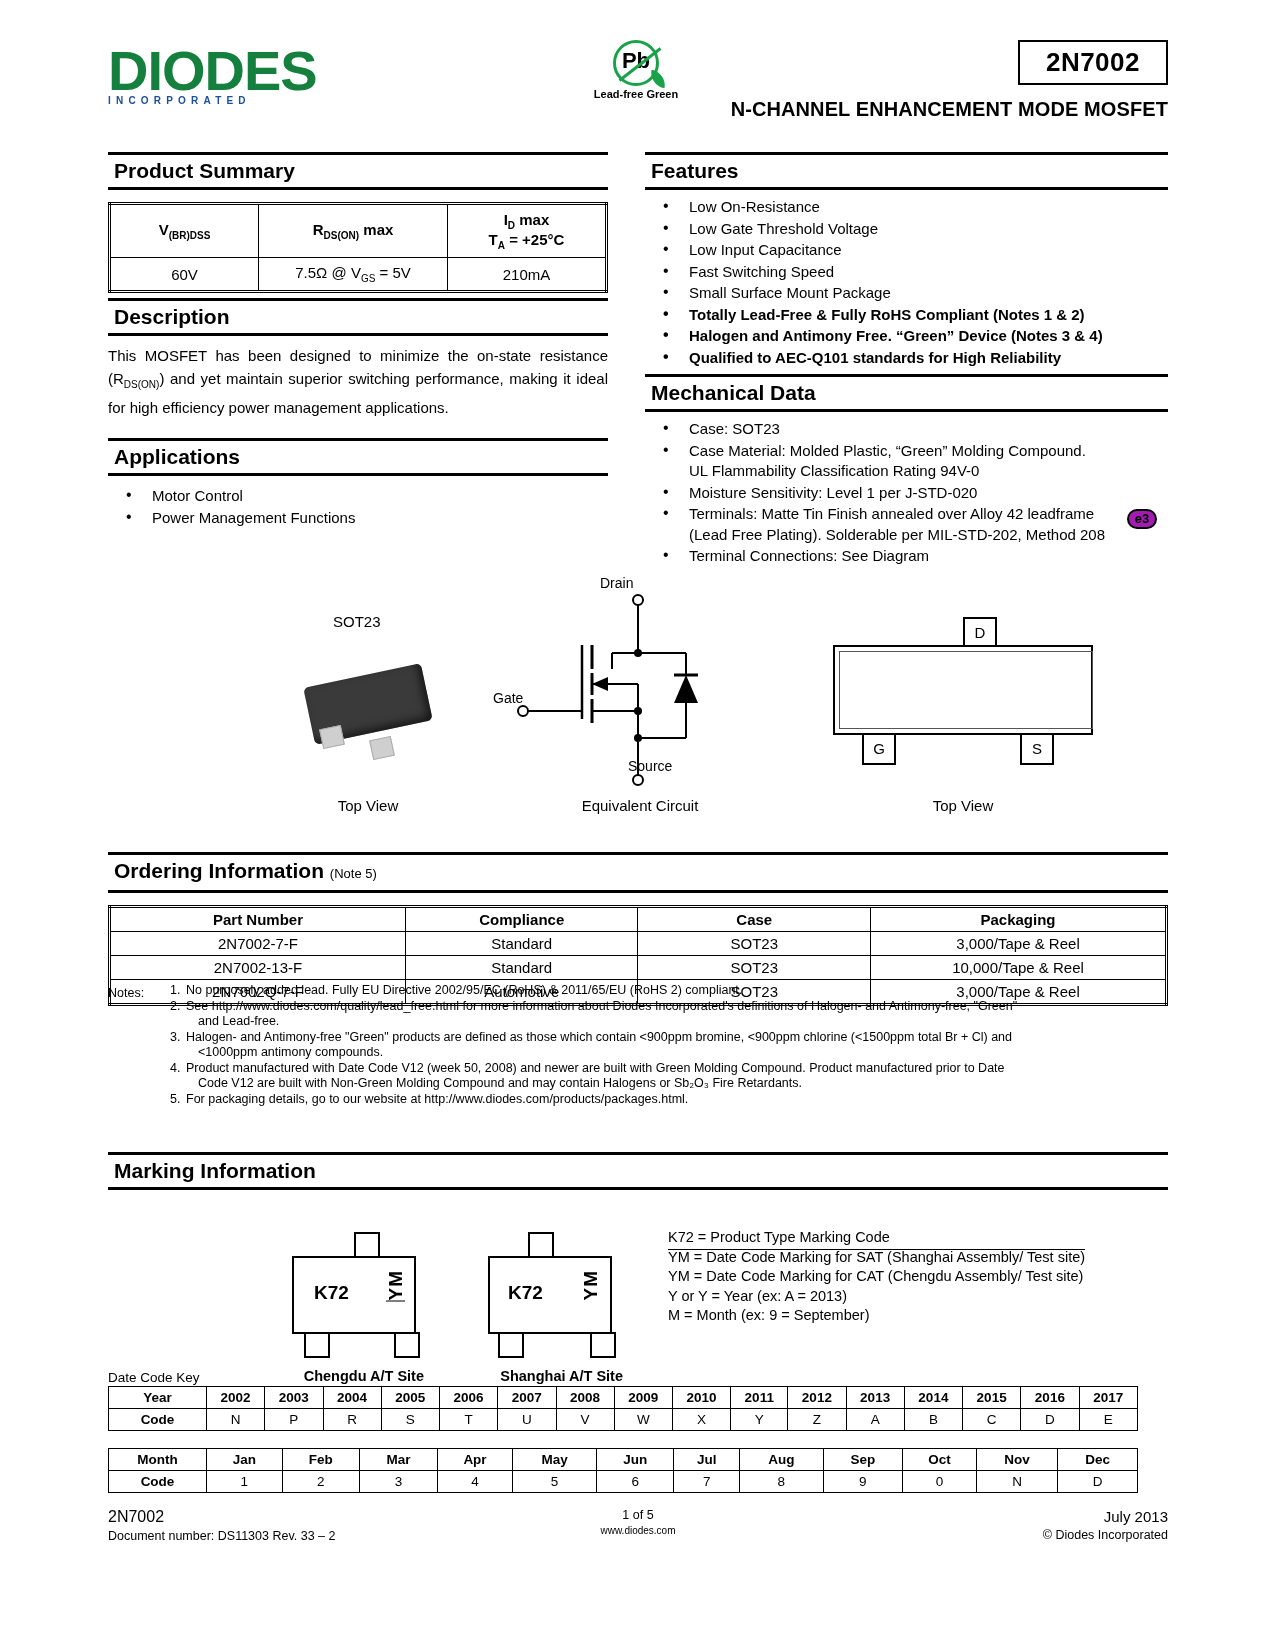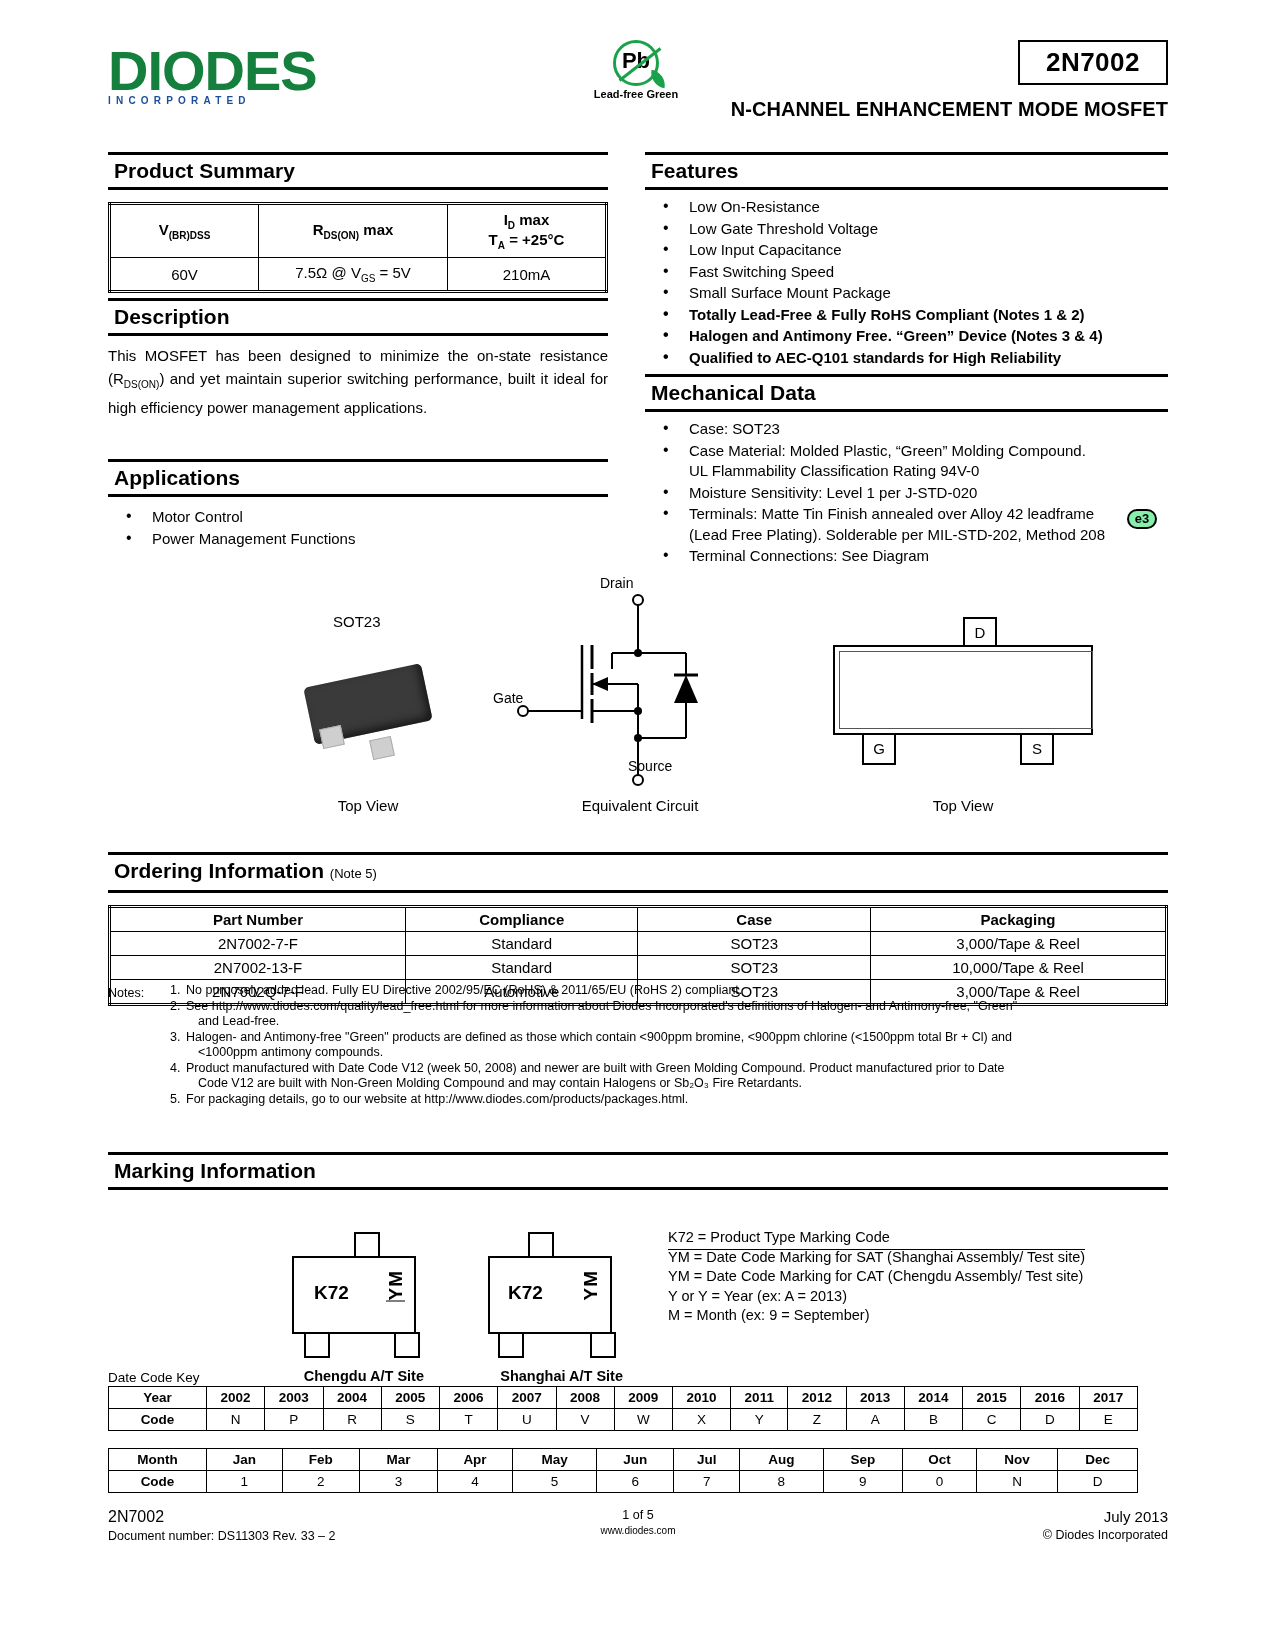--- a/index.html
+++ b/index.html
@@ -153,25 +153,25 @@
         </td>
         <td>210mA</td>
       </tr>
     </tbody>
       </table>
   </div>
 
   <div class="colL" style="top:298px;">
     <div class="sec-title">Description</div>
     <div class="para">
-      <span>This MOSFET has been designed to minimize the on-state resistance (R</span><sub>DS(ON)</sub><span>) and yet maintain superior switching performance, built it ideal for high efficiency power management applications.</span>
-    </div>
-  </div>
-
-  <div class="colL" style="top:459px;">
+      <span>This MOSFET has been designed to minimize the on-state resistance (R</span><sub>DS(ON)</sub><span>) and yet maintain superior switching performance, making it ideal for high efficiency power management applications.</span>
+    </div>
+  </div>
+
+  <div class="colL" style="top:438px;">
     <div class="sec-title">Applications</div>
     <ul class="b" style="margin-top:10px;">
       <li>Motor Control</li>
       <li>Power Management Functions</li>
     </ul>
   </div>
 
   <div class="colR" style="top:152px;">
     <div class="sec-title">Features</div>
     <ul class="b" style="margin-top:7px;">
@@ -195,21 +195,21 @@
         <span class="cont">UL Flammability Classification Rating 94V-0</span>
       </li>
       <li><span>Moisture Sensitivity: Level 1 per J-STD-020</span></li>
       <li>
         <span>Terminals: Matte Tin Finish annealed over Alloy 42 leadframe</span>
         <span class="cont">(Lead Free Plating). Solderable per MIL-STD-202, Method 208</span>
       </li>
       <li><span>Terminal Connections: See Diagram</span></li>
     </ul>
 
-    <div style="position:absolute; left:482px; top:135px; width:30px; height:20px; border:2px solid #000; border-radius:10px; font-size:13px; font-weight:bold; text-align:center; line-height:16px; background:#86efac;">e3</div>
+    <div style="position:absolute; left:482px; top:135px; width:30px; height:20px; border:2px solid #000; border-radius:10px; font-size:13px; font-weight:bold; text-align:center; line-height:16px; background:#a21caf;">e3</div>
   </div>
 
   <div class="diagrams">
 
     <div>
       <div class="sot-label">SOT23</div>
       <div class="pin" style="left:258px; top:105px; transform:rotate(-12deg);"></div>
       <div class="chip"></div>
       <div class="pin" style="left:213px; top:152px; transform:rotate(-12deg);"></div>
       <div class="pin" style="left:263px; top:163px; transform:rotate(-12deg);"></div>

